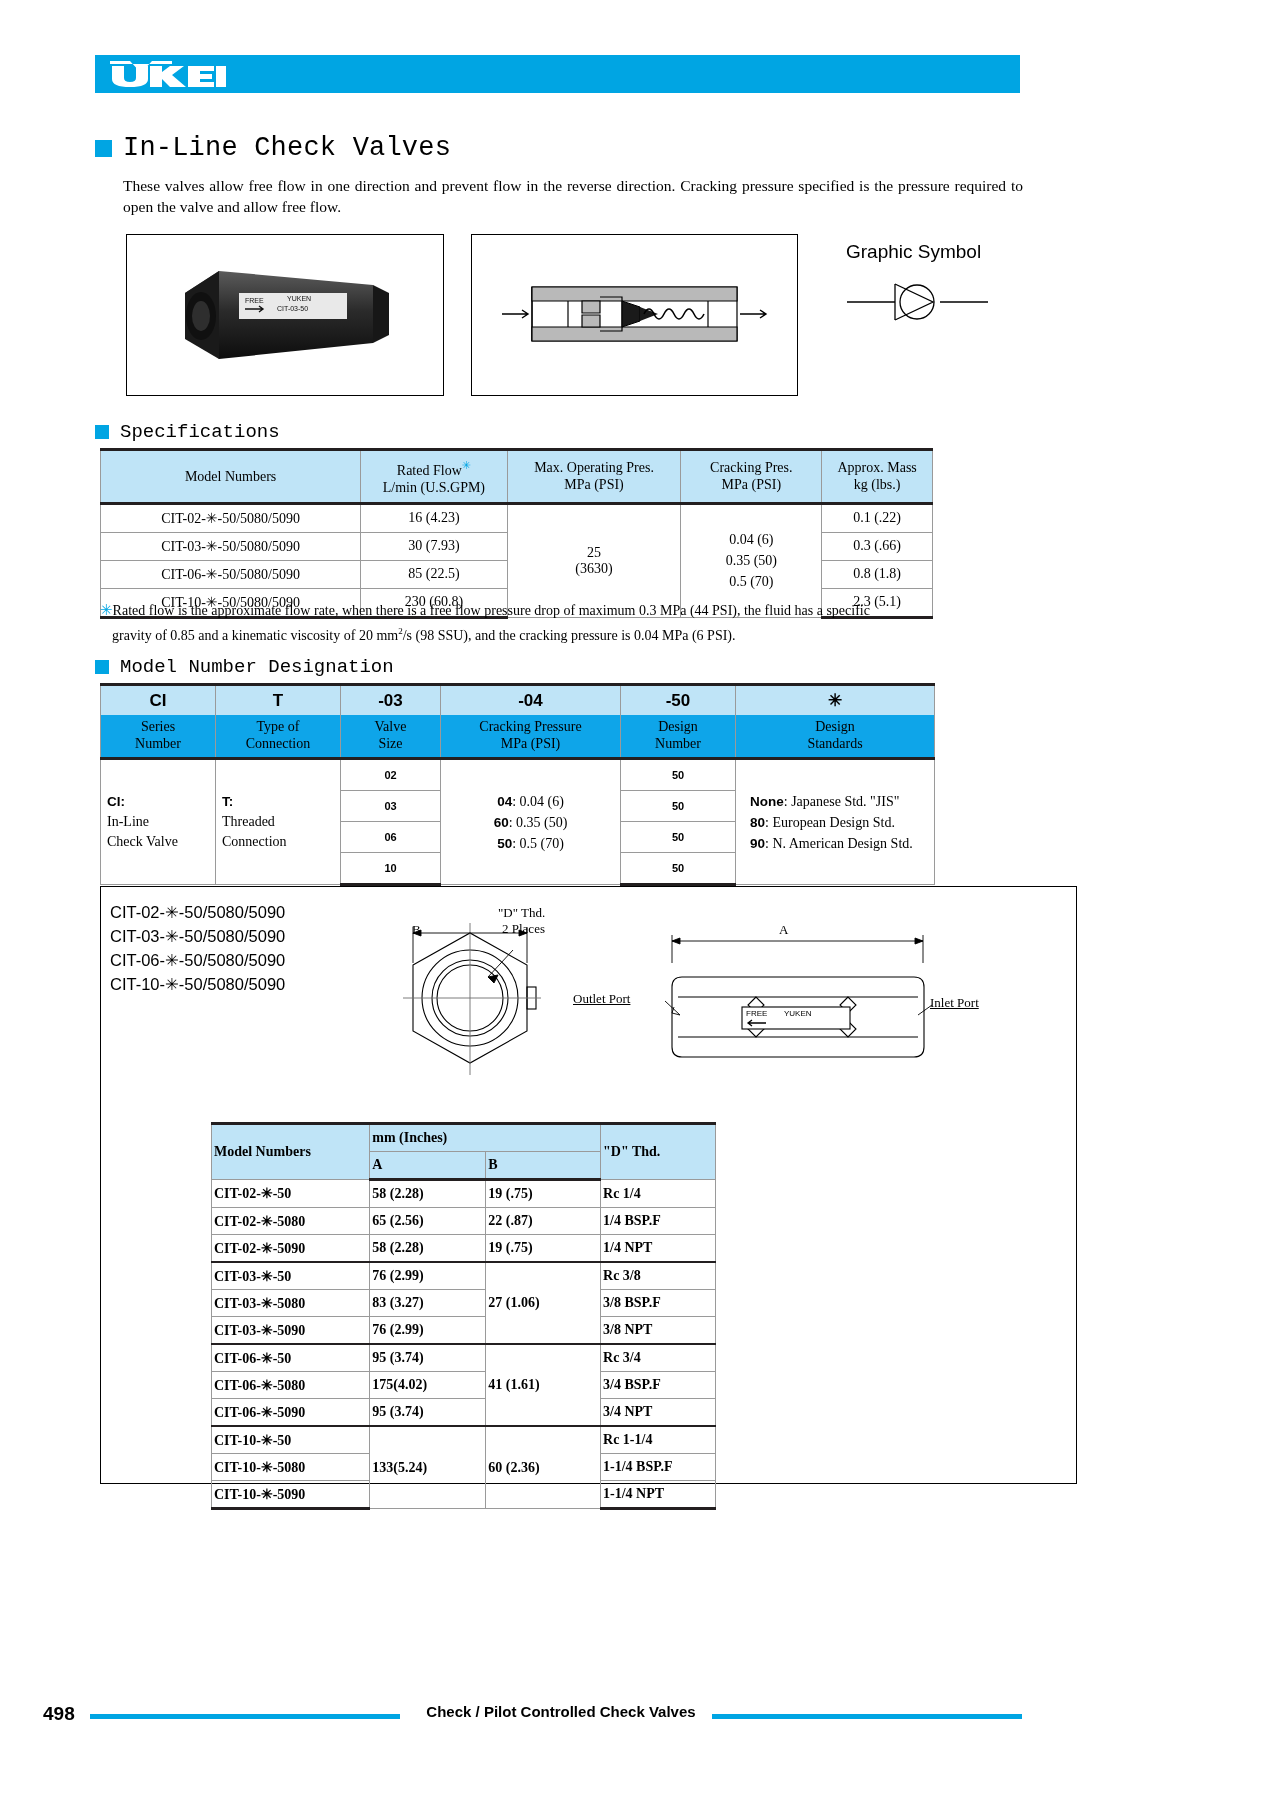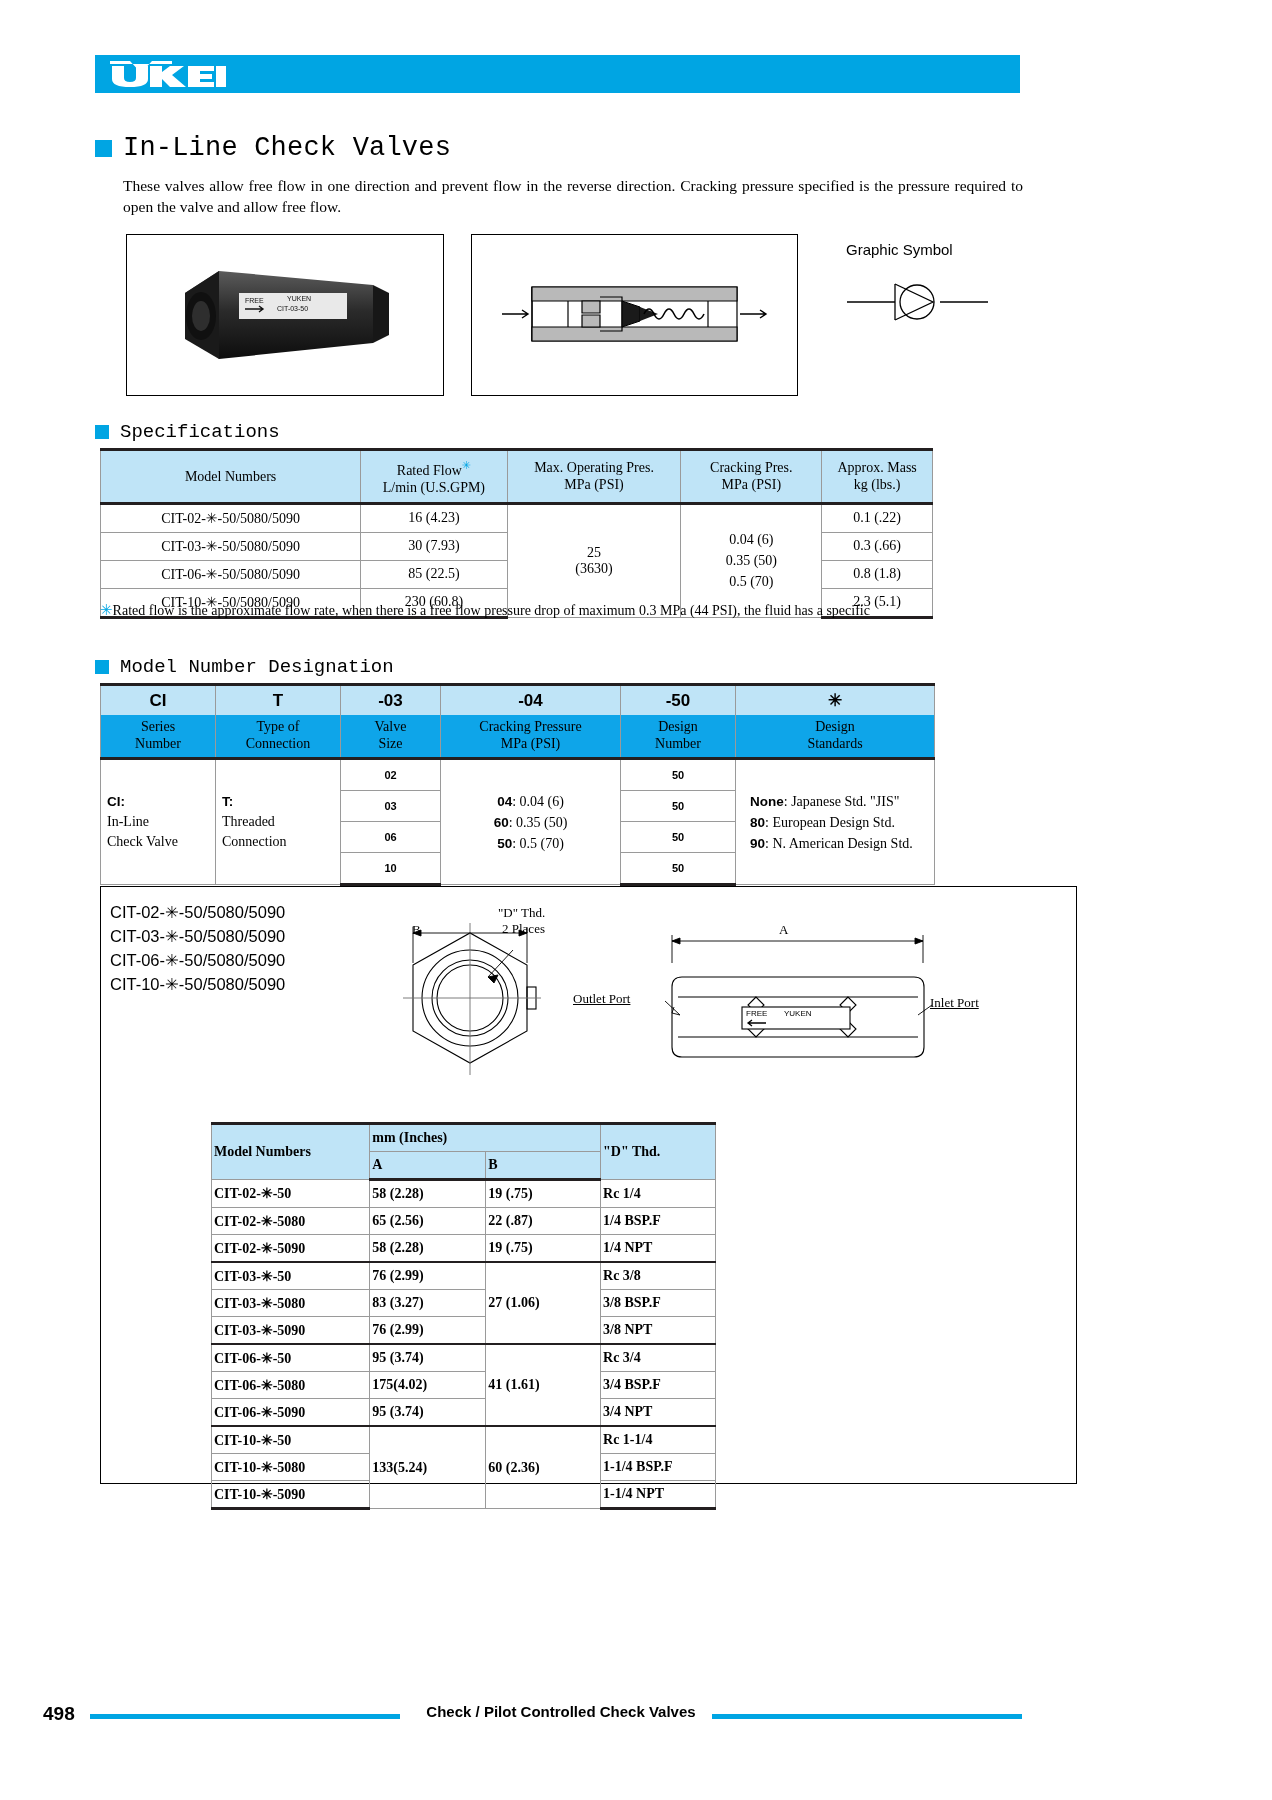--- a/index.html
+++ b/index.html
@@ -43,21 +43,21 @@
   
   .photo-box{
     position:absolute;left:126px;top:234px;width:316px;height:160px;
     border:1px solid #000;background:#fff;overflow:hidden;
   }
   .sect-box{
     position:absolute;left:471px;top:234px;width:325px;height:160px;
     border:1px solid #000;background:#fff;overflow:hidden;
   }
   .gs-label{
-    position:absolute;left:846px;top:241px;font-size:15px;
+    position:absolute;left:846px;top:241px;font-size:19px;
     font-family:"Liberation Sans", sans-serif;
   }
   .gs-draw{position:absolute;left:845px;top:272px;}
 
   
   table{border-collapse:collapse;}
   .spec-tbl{
     position:absolute;left:100px;top:448px;width:833px;
     font-size:14px;
   }
@@ -285,20 +285,21 @@
       <tr>
         <td class="mdl">CIT-10-✳-50/5080/5090</td>
         <td>230 (60.8)</td>
         <td>2.3 (5.1)</td>
       </tr>
     </tbody>
   </table>
 
   <div class="footnote">
     <span class="star">✳</span><span>Rated flow is the approximate flow rate, when there is a free flow pressure drop of maximum 0.3 MPa (44 PSI), the fluid has a specific</span>
+    <span class="ind"><span>gravity of 0.85 and a kinematic viscosity of 20 mm</span><sup>2</sup><span>/s (98 SSU), and the cracking pressure is 0.04 MPa (6 PSI).</span></span>
   </div>
 
   <div class="sect-title" style="left:95px;top:656px;">
     <span class="blue-sq sm"></span>
     <span class="title-sub">Model Number Designation</span>
   </div>
 
   <table class="mnd-tbl">
     <tbody>
         <tr class="mnd-head">

